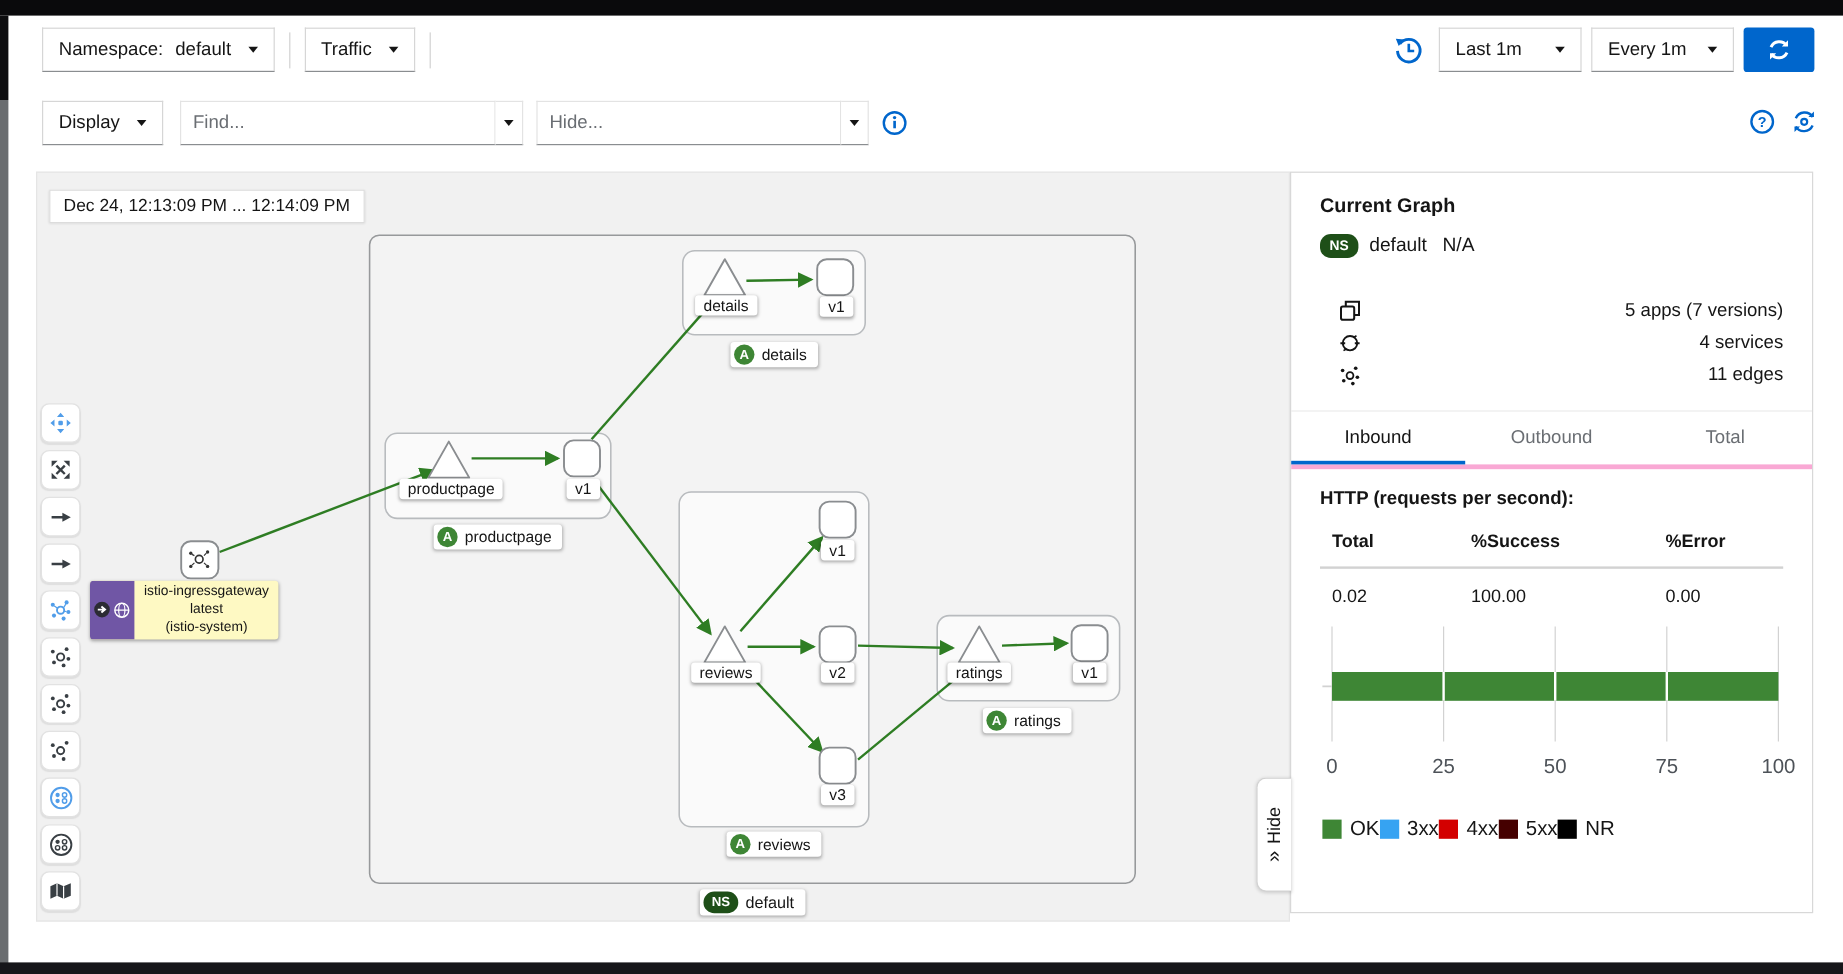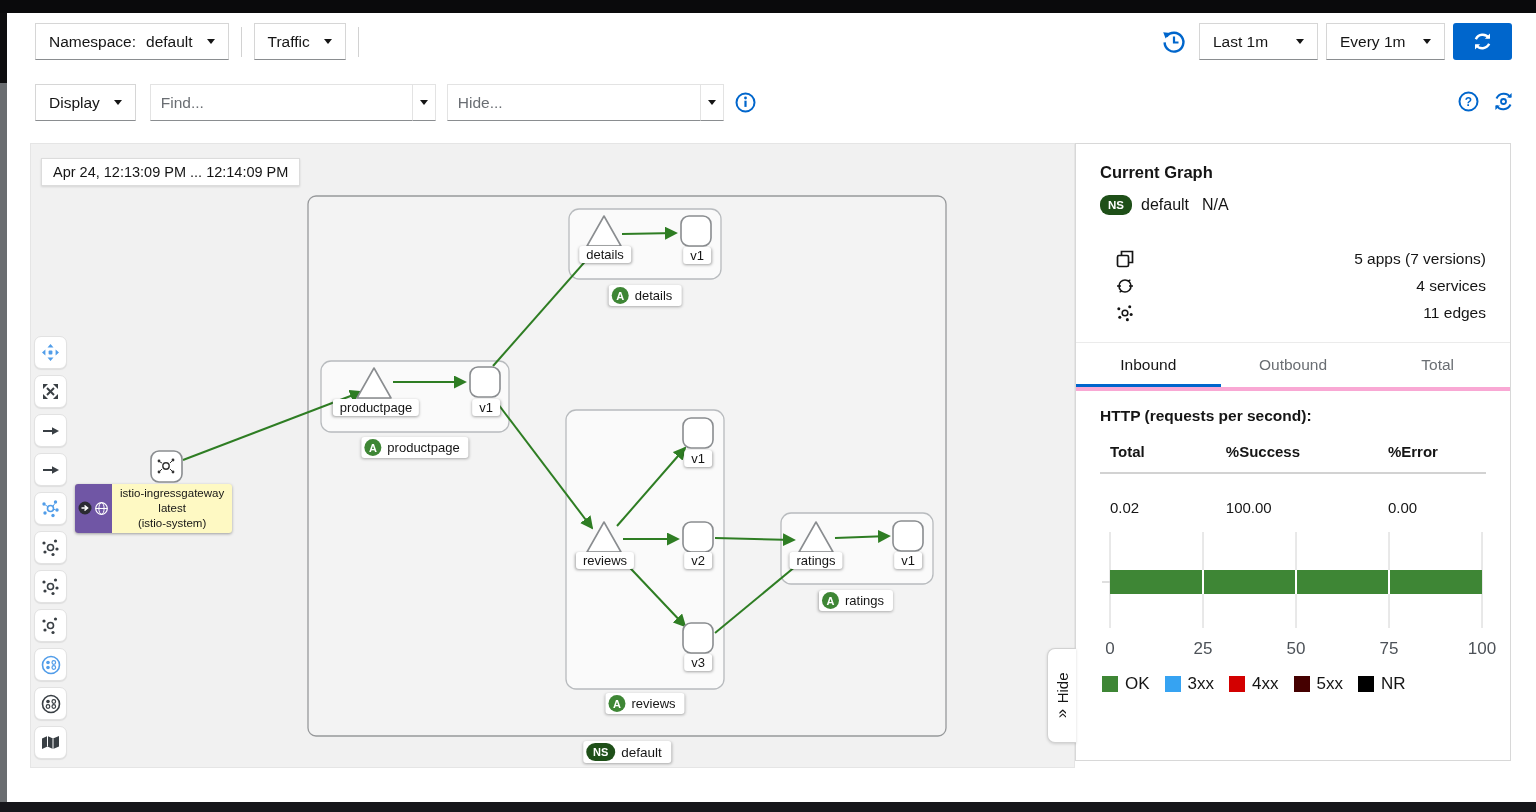--- a/index.html
+++ b/index.html
@@ -68,24 +68,24 @@
   .sp-stats { padding:12px 24px 20px 40px; border-bottom:1px solid #ebebeb; }
   .sp-stat { display:flex; align-items:center; gap:13px; font-size:15.5px; margin-top:9px;justify-content:space-between;}
   .sp-tabs { display:flex; border-bottom:4px solid #f9a8d4; }
   .sp-tab { flex:1; text-align:center; font-size:15.5px; color:#6a6e73; padding:13px 0 10px 0;
     border-bottom:3px solid transparent; cursor:pointer;}
   .sp-tab.active { color:#151515; border-bottom-color:#0066cc; }
   .sp-http { padding:16px 24px 0 24px; font-size:15.5px; font-weight:bold; }
   .sp-table { margin:18px 24px 0 24px; }
   .sp-tr { display:grid; grid-template-columns:30% 42% 28%; font-size:15px; }
   .sp-tr.hdr { font-weight:bold; padding-bottom:12px; border-bottom:2px solid #d2d2d2;}
-  .sp-tr.val { padding-top:25px; color:#151515;}
+  .sp-tr.val { padding-top:15px; color:#151515;}
   .sp-tr > div { padding-left:10px; }
   .sp-chart { margin:10px 14px 0 10px; }
-  .sp-legend { display:flex; align-items:center; gap:15px; margin:4px 0 0 26px; font-size:17px;}
+  .sp-legend { display:flex; align-items:center; gap:0; margin:20px 0 0 26px; font-size:17px;}
   .leg { display:inline-flex; align-items:center; gap:7px;}
   .sw { width:16px; height:16px; display:inline-block; }
 </style>
 </head>
 <body>
 
 <div class="frame-top"></div>
 <div class="frame-left"></div>
 <div class="frame-bottom"></div>
 
@@ -172,21 +172,21 @@
           <path d="M4.4 14.5 A8 8 0 0 0 18.5 13.5"></path>
         </g>
       <path d="M19.6 2 v4.6 h-4.6 z" fill="#0066cc"></path>
         <path d="M3.4 19 v-4.6 h4.6 z" fill="#0066cc"></path>
       <circle cx="11.5" cy="10.5" r="2.5" fill="none" stroke="#0066cc" stroke-width="1.8"></circle>
       </svg>
   </span>
 </div>
 
 <div class="graph-area">
-  <div class="timestamp-chip">Apr 24, 12:13:09 PM ... 12:14:09 PM</div>
+  <div class="timestamp-chip">Dec 24, 12:13:09 PM ... 12:14:09 PM</div>
 
   <svg class="graph-svg" width="1045" height="625">
     <defs>
       <marker id="arr" viewBox="0 0 10 10" refX="8.5" refY="5" markerWidth="6.5" markerHeight="6.5" orient="auto-start-reverse">
         <path d="M0 0 L10 5 L0 10 z" fill="#2e7d23"></path>
       </marker>
     </defs>
 
     <rect x="277" y="52" width="638" height="540" rx="8" fill="#f3f3f3" stroke="#97999b" stroke-width="1.3"></rect>
 

